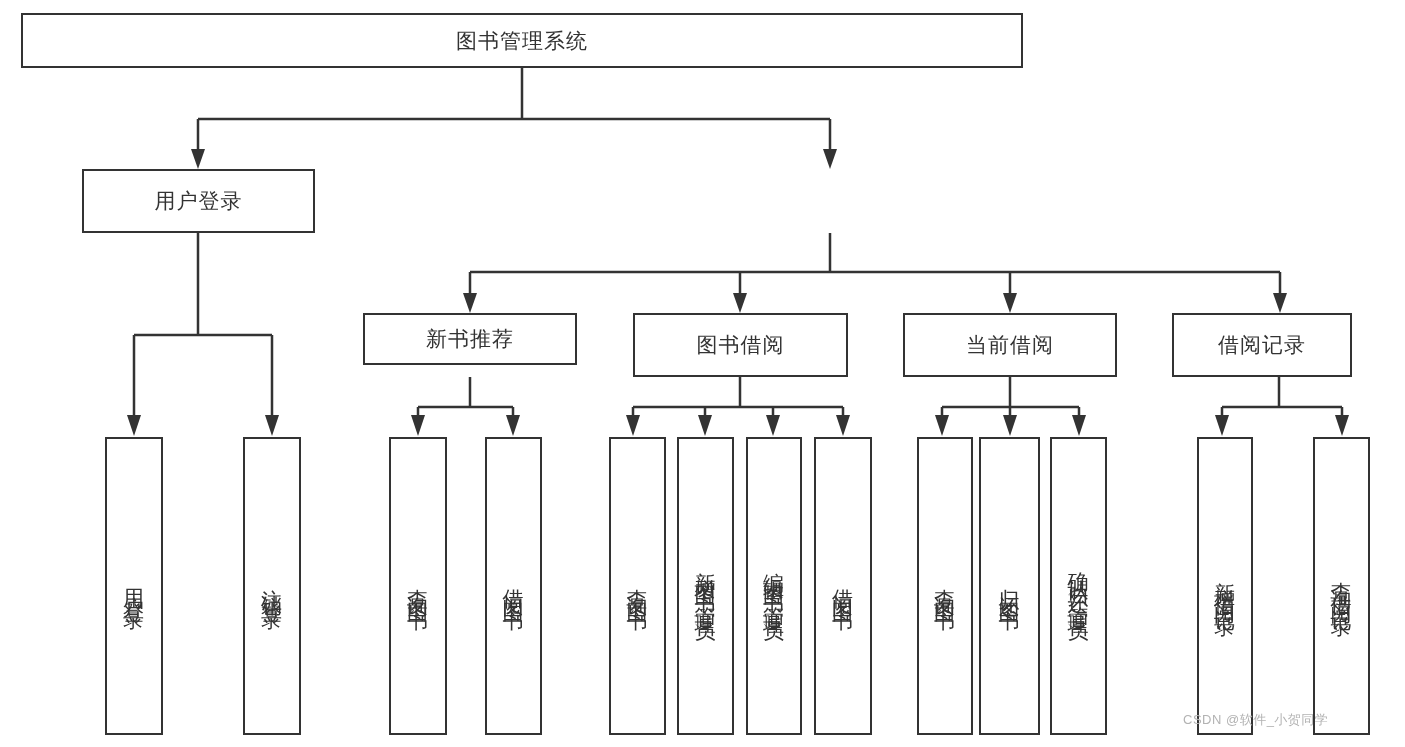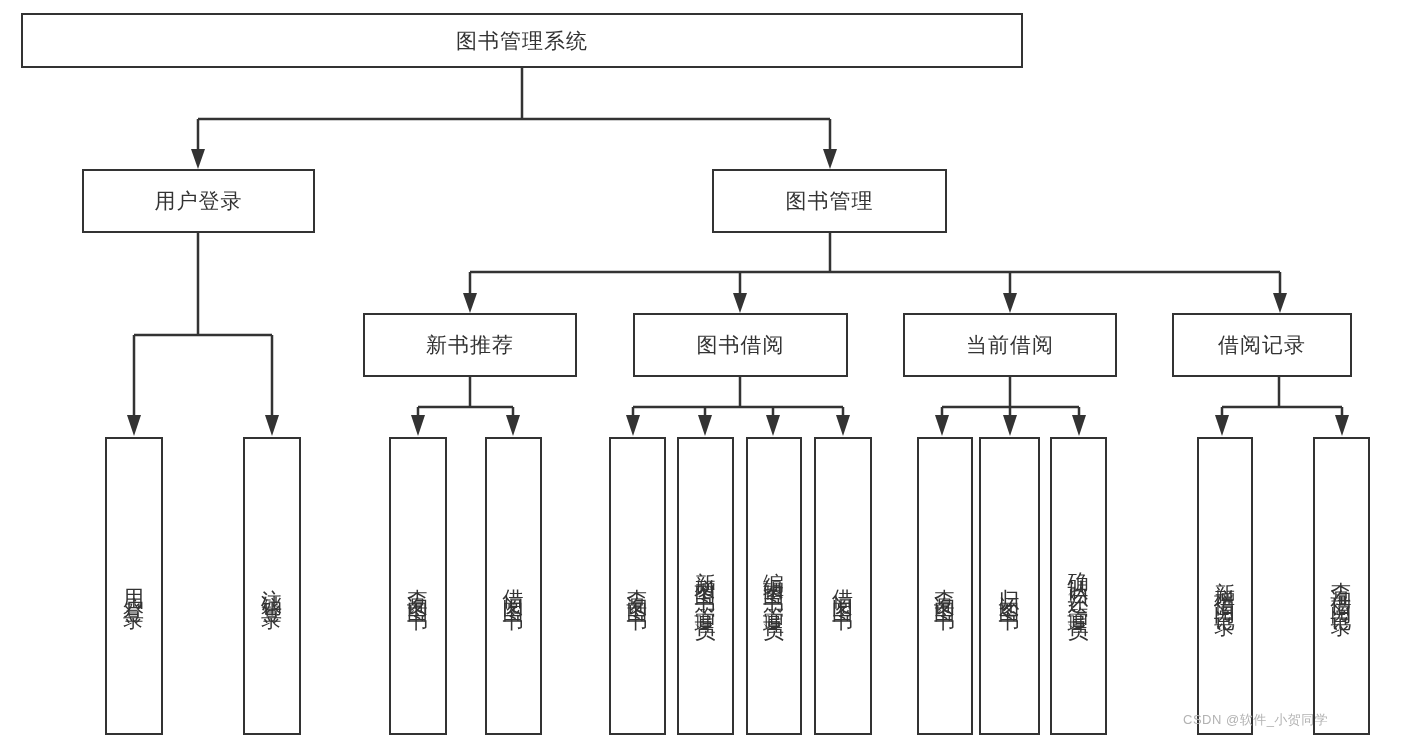--- a/index.html
+++ b/index.html
@@ -104,25 +104,22 @@
     </g>
   </svg>
 
   <div class="node node-h" style="left:21px; top:13px; width:1002px; height:55px;">
     <span>图书管理系统</span>
   </div>
 
   <div class="node node-h" style="left:82px; top:169px; width:233px; height:64px;">
     <span>用户登录</span>
   </div>
-  <div class="node node-h" style="left:712px; top:169px; width:235px; height:64px;">
-    <span>图书管理</span>
-  </div>
 
-  <div class="node node-h" style="left:363px; top:313px; width:214px; height:64px;text-align:right;">
+  <div class="node node-h" style="left:363px; top:313px; width:214px; height:52px;text-align:right;">
     <span>新书推荐</span>
   </div>
   <div class="node node-h" style="left:633px; top:313px; width:215px; height:64px;">
     <span>图书借阅</span>
   </div>
   <div class="node node-h" style="left:903px; top:313px; width:214px; height:64px;">
     <span>当前借阅</span>
   </div>
   <div class="node node-h" style="left:1172px; top:313px; width:180px; height:64px;">
     <span>借阅记录</span>

